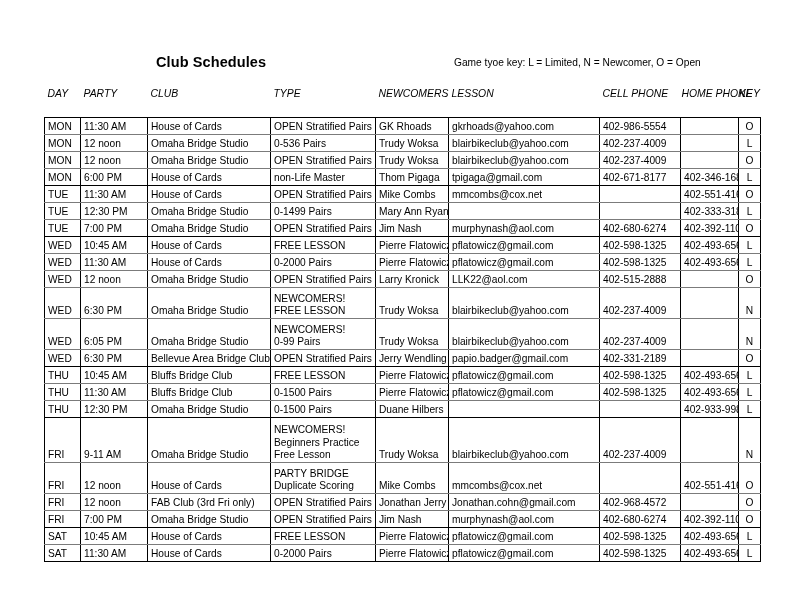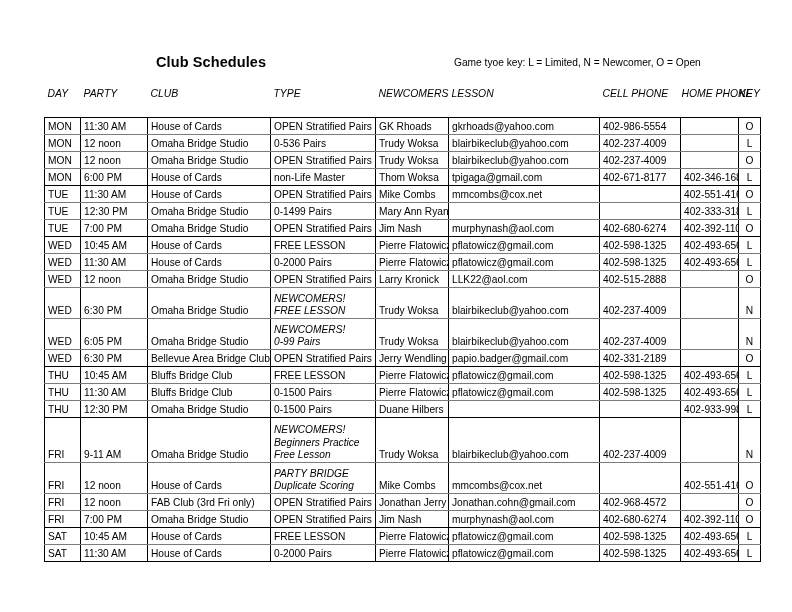--- a/index.html
+++ b/index.html
@@ -120,21 +120,20 @@
     position: absolute;
     left: -2px;
     top: 0;
     width: 0;
     height: 0;
   }
 
   
   tbody td.multi {
     white-space: normal;
-    font-style: italic;
   }
   tr.h2 td { height: 28px; }
   tr.h3 td { height: 42px; }
 
   .cell-lines { display: block; }
   .cell-lines span { display: block; }
 </style>
 </head>
 <body>
 
@@ -203,21 +202,21 @@
             <td>blairbikeclub@yahoo.com</td>
             <td>402-237-4009</td>
             <td></td>
             <td class="key-cell">O</td>
           </tr>
           <tr class="grp-bot">
             <td>MON</td>
             <td>6:00 PM</td>
             <td>House of Cards</td>
             <td>non-Life Master</td>
-            <td>Thom Woksa</td>
+            <td>Thom Pigaga</td>
             <td>tpigaga@gmail.com</td>
             <td>402-671-8177</td>
             <td>402-346-1683</td>
             <td class="key-cell">L</td>
           </tr>
           <tr class="grp-top">
             <td>TUE</td>
             <td>11:30 AM</td>
             <td>House of Cards</td>
             <td>OPEN Stratified Pairs</td>

